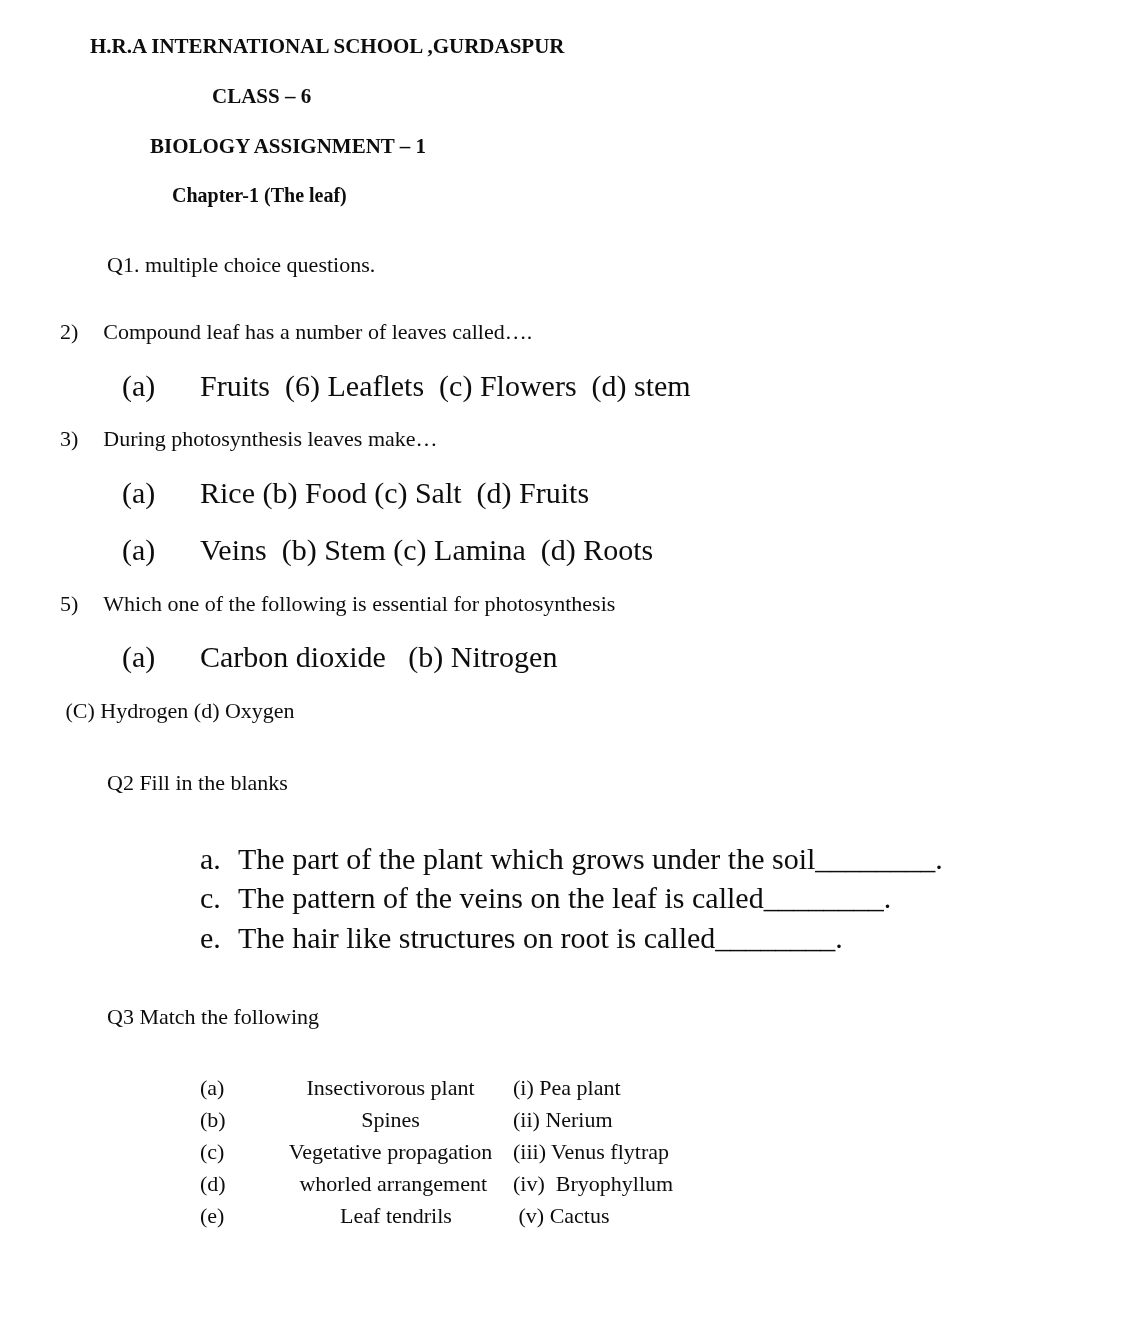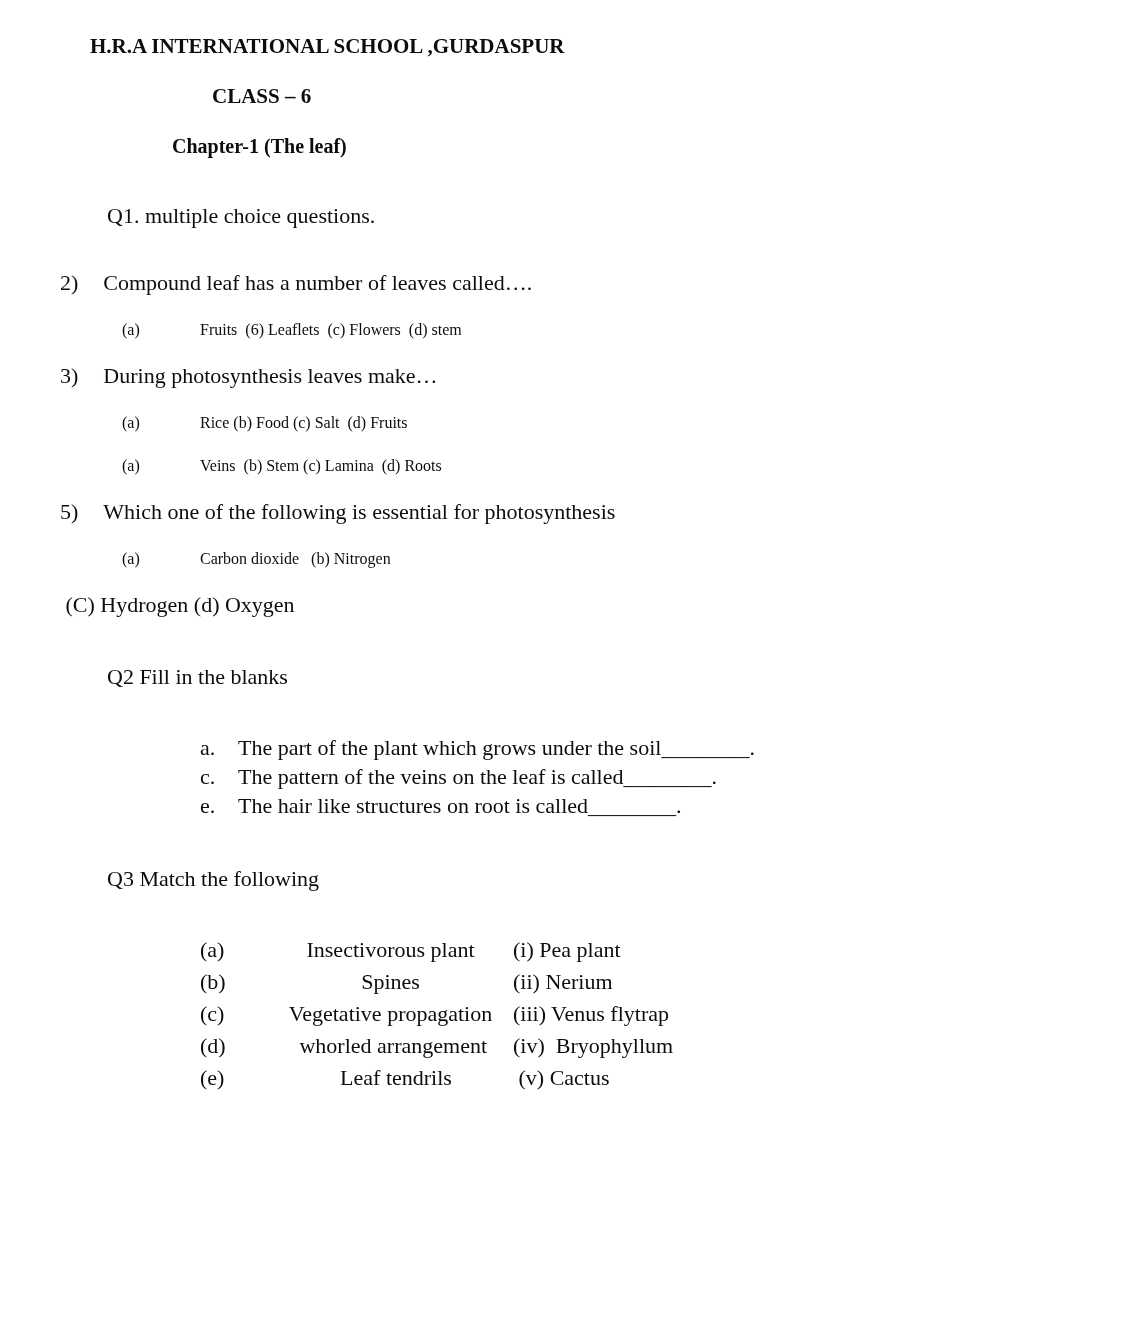--- a/index.html
+++ b/index.html
@@ -60,41 +60,41 @@
   .mcq-row .marker {
     display: inline-block;
     width: 42px;
   }
   .mcq-stem   { margin-left: 63px; }
   .mcq-opts   { margin-left: 62px; }
   .mcq-opts .marker { width: 78px; }
 
   
   .opt-line {
-    font-size: 16px;
+    font-size: 30px;
     line-height: 1.02;
     white-space: pre;
     margin: 0 0 27px 0;
     margin-left: 62px;
   }
   .opt-line .marker {
     display: inline-block;
     width: 78px;
   }
 
   .qtext { margin-left: 25px; }
 
   
   .blanks {
     margin: 0 0 26px 0;
     padding: 0;
     list-style: none;
   }
   .blanks li {
-    font-size: 22px;
+    font-size: 30px;
     line-height: 1.32;
     white-space: pre;
     margin-left: 140px;
   }
   .blanks .marker {
     display: inline-block;
     width: 38px;
   }
 
   
@@ -113,20 +113,21 @@
   .match-table td.col-left   { width: 245px; text-align: center; }
   .match-table td.col-right  { width: 230px; }
 </style>
 </head>
 <body>
 
 <div class="page">
 
   <div class="doc-heading h-school">H.R.A INTERNATIONAL SCHOOL ,GURDASPUR</div>
   <div class="doc-heading h-class">CLASS – 6</div>
+  <div class="doc-heading h-subject">BIOLOGY ASSIGNMENT – 1</div>
   <div class="doc-heading h-chapter">Chapter-1 (The leaf)</div>
 
   <p class="para tight">
     <span class="q-label">Q1. multiple choice questions.</span>
   </p>
 
 
   <p class="para"><span>2)</span><span class="qtext">Compound leaf has a number of leaves called….</span></p>
   <p class="opt-line"><span class="marker">(a)</span><span>Fruits  (6) Leaflets  (c) Flowers  (d) stem</span></p>
 

